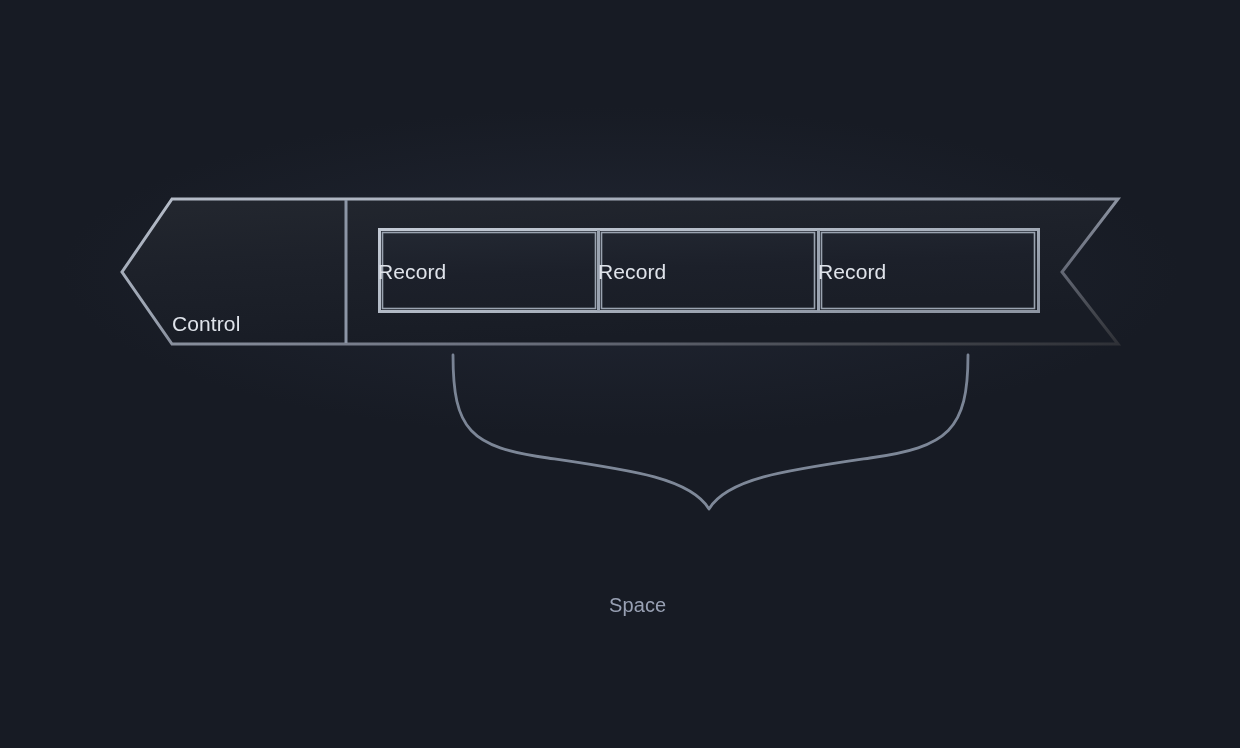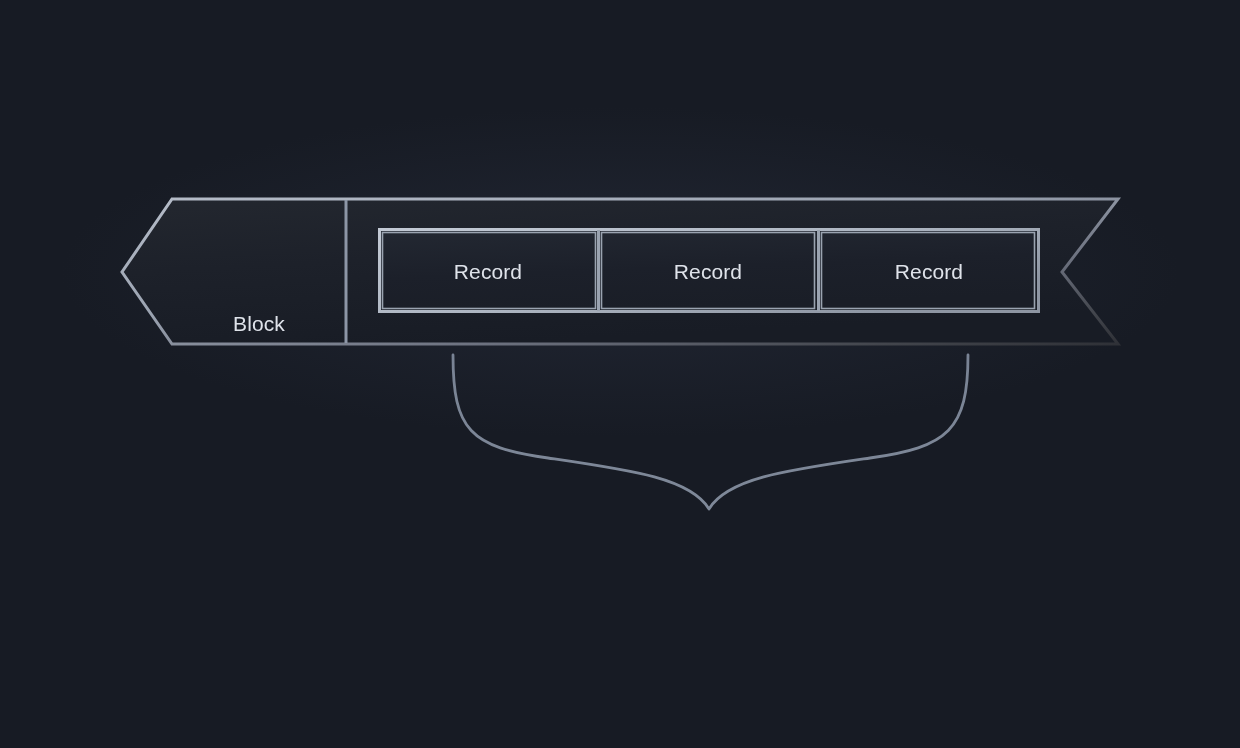--- a/index.html
+++ b/index.html
@@ -22,21 +22,21 @@
   }
   #diagram-svg {
     position: absolute;
     left: 0; top: 0;
     width: 1240px;
     height: 748px;
     display: block;
   }
   .lbl {
     position: absolute;
-    text-align: center;
+    text-align: left;
     pointer-events: none;
     white-space: pre;
   }
   #control-block-label {
     left: 172px;
     top: 244px;
     width: 174px;
     font-size: 21px;
     line-height: 32px;
     color: #dfe3ea;
@@ -117,23 +117,24 @@
     <line x1="818.5" y1="230" x2="818.5" y2="311" stroke="#9aa3b0" stroke-width="3"></line>
 
     <path d="M 453 355
              C 453 430, 470 447, 548 458
              C 630 470, 690 478, 709 509
              C 728 478, 788 470, 870 458
              C 948 447, 968 430, 968 355" fill="none" stroke="url(#braceGrad)" stroke-width="2.8" stroke-linecap="round" stroke-linejoin="round"></path>
   </svg>
 
   <div class="lbl" id="control-block-label">
-    <div>Block</div>
+    <div>Control</div>
   </div>
 
   <div class="lbl record-label" id="record-label-0">Record</div>
   <div class="lbl record-label" id="record-label-1">Record</div>
   <div class="lbl record-label" id="record-label-2">Record</div>
 
   <div class="lbl" id="buffer-space-label">
+    <div>Space</div>
   </div>
 
 </div>
 
 </body></html>

